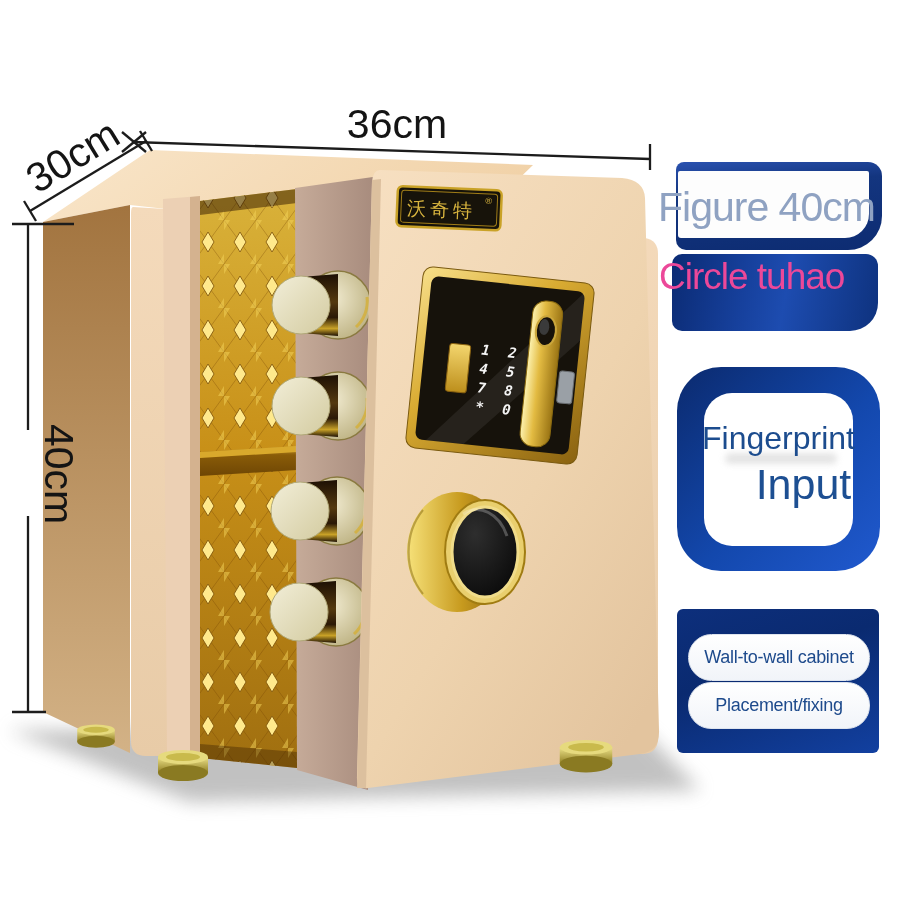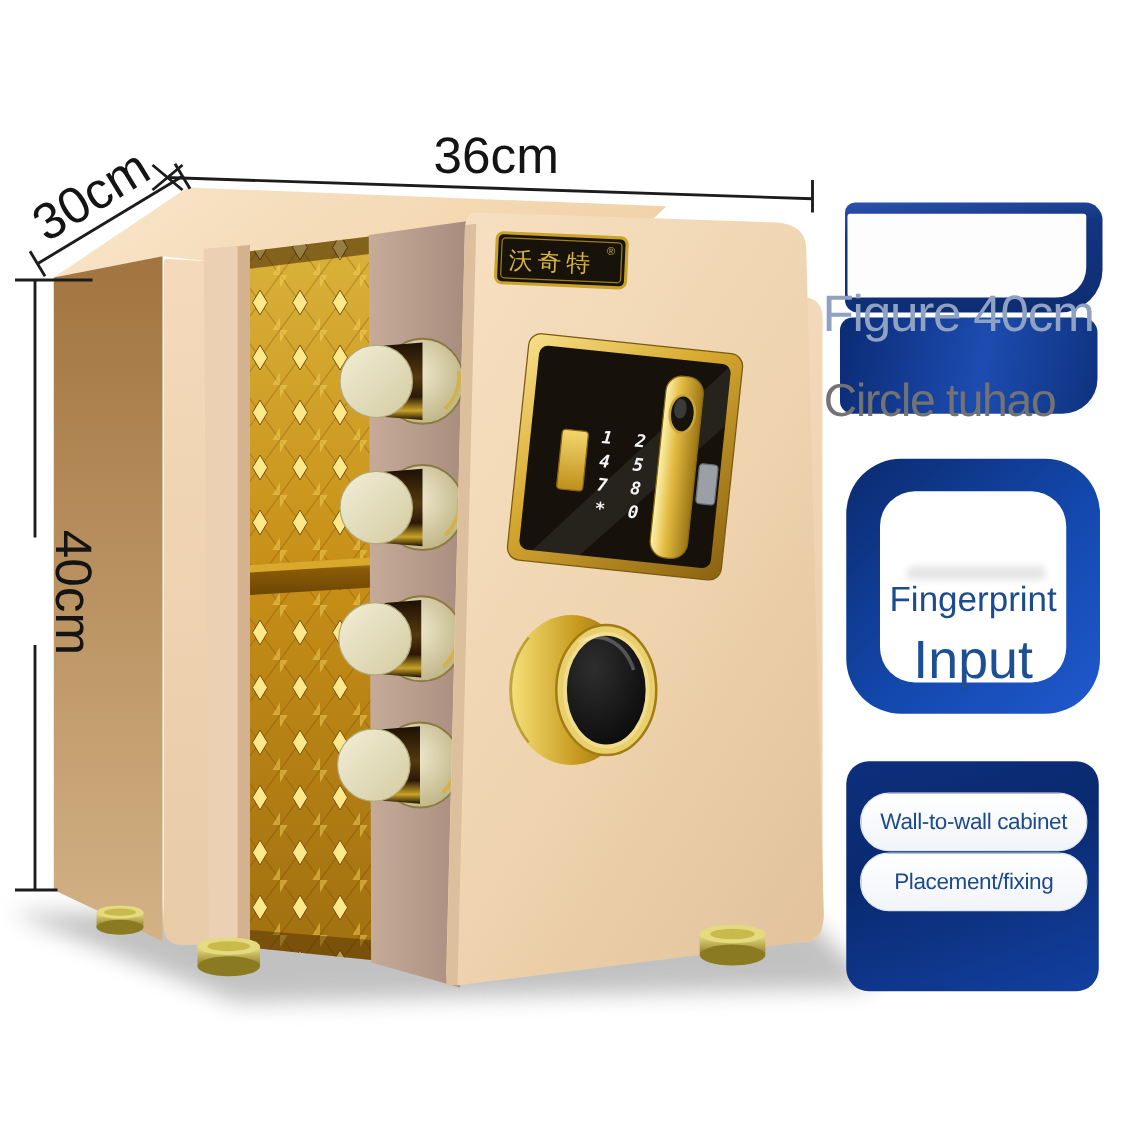--- a/index.html
+++ b/index.html
@@ -1,45 +1,45 @@
 <!DOCTYPE html>
 <html><head>
 <meta charset="utf-8">
 <style>
   html,body{margin:0;padding:0;background:#fff;}
   #canvas{position:relative;width:905px;height:900px;background:#fff;overflow:hidden;
           font-family:"Liberation Sans",sans-serif;}
   #safe-svg{position:absolute;left:0;top:0;}
-  .badge-text{position:absolute;white-space:nowrap;z-index:6;margin-top:44px;}
+  .badge-text{position:absolute;white-space:nowrap;z-index:6;}
   
   .figure-badge{position:absolute;left:676px;top:162px;width:206px;height:88px;z-index:4;
     background:linear-gradient(175deg,#2a52b0 0%,#13357f 30%,#0d2c72 100%);
     border-radius:8px 14px 34px 10px;filter:blur(.4px);}
   .figure-badge-inner{position:absolute;left:2px;top:9px;right:13px;bottom:12px;
     background:#fdfdfd;border-radius:2px 2px 24px 3px;}
   .figure-label{left:658px;top:184px;font-size:41px;color:#8fa2c2;letter-spacing:-1px;}
   
   .color-badge{position:absolute;left:672px;top:254px;width:206px;height:77px;z-index:4;
     background:linear-gradient(100deg,#0b2b74 0%,#16409c 35%,#1d4cb0 55%,#0e327e 100%);
     border-radius:10px 12px 28px 10px;filter:blur(.4px);}
-  .color-label{left:659px;top:259px;font-size:37px;line-height:36px;color:#737373;letter-spacing:-1px;text-align:right;}
+  .color-label{left:659px;top:259px;font-size:37px;line-height:36px;color:#ec4899;letter-spacing:-1px;text-align:right;}
   
   .fp-card{position:absolute;left:677px;top:367px;width:203px;height:204px;z-index:4;
     background:linear-gradient(135deg,#0b2a6e 0%,#1348ad 55%,#2059ce 100%);
     border-radius:44px;}
   .fp-inner{position:absolute;left:27px;top:26px;right:27px;bottom:25px;
     background:#fff;border-radius:28px;}
-  .fp-line1{left:677px;top:420px;width:203px;text-align:center;font-size:28px;color:#1c4c8e;}
-  .fp-line2{left:677px;top:460px;width:203px;text-align:center;font-size:43px;color:#1d4f92;}
+  .fp-line1{left:677px;top:420px;width:203px;text-align:center;font-size:32px;color:#1c4c8e;}
+  .fp-line2{left:702px;top:460px;width:203px;text-align:center;font-size:43px;color:#1d4f92;}
   .fp-ghost{position:absolute;left:725px;top:453px;width:112px;height:11px;z-index:5;
     background:#cfcfcf;border-radius:6px;filter:blur(3px);opacity:.55;}
   
-  .pl-card{position:absolute;left:677px;top:609px;width:202px;height:184px;z-index:4;
+  .pl-card{position:absolute;left:677px;top:609px;width:202px;height:144px;z-index:4;
     background:linear-gradient(160deg,#0d2f7c 0%,#0a2a70 40%,#1240a0 100%);
-    border-radius:18px;}
+    border-radius:6px;}
   .pl-pill{position:absolute;left:11px;width:180px;background:linear-gradient(180deg,#ffffff 0%,#f1f4f9 100%);
     border:1px solid #dfe5ee;display:flex;align-items:center;justify-content:center;
     color:#1d4a8c;}
   .pl-pill1{top:25px;height:45px;border-radius:24px;font-size:18px;letter-spacing:-.3px;}
   .pl-pill2{top:73px;height:45px;border-radius:23px;font-size:18px;letter-spacing:-.3px;}
 </style>
 </head>
 <body>
 
 <div id="canvas">

